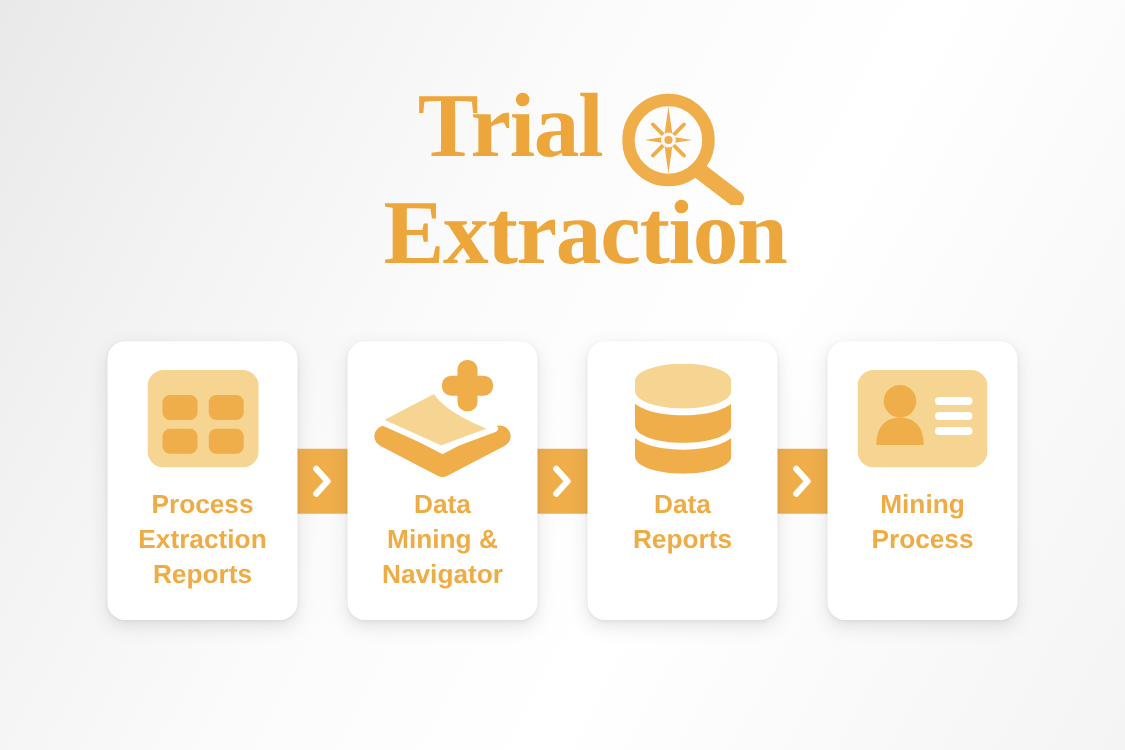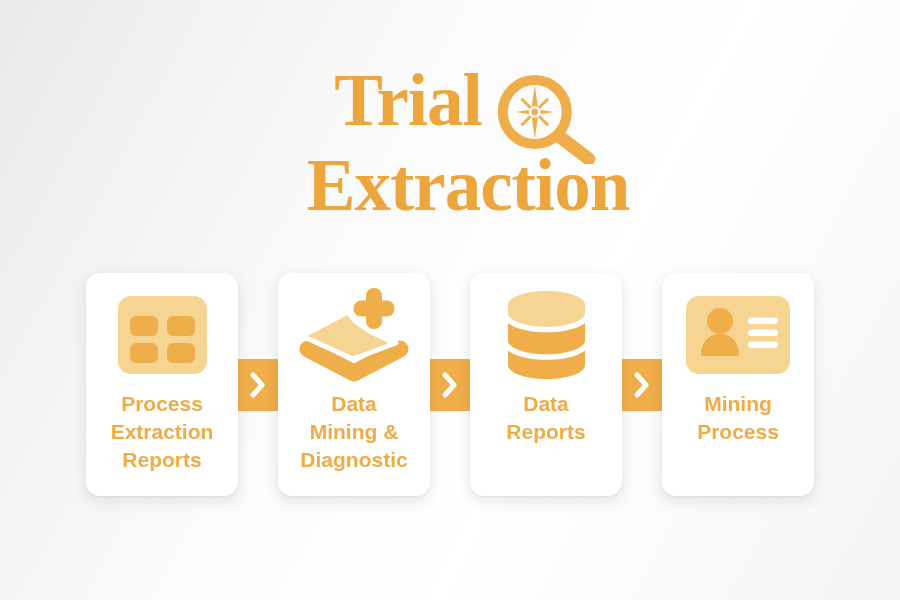--- a/index.html
+++ b/index.html
@@ -119,21 +119,21 @@
         <svg width="110" height="96" viewBox="0 0 110 96" xmlns="http://www.w3.org/2000/svg">
           <polyline points="9,62 55,86 101,62" fill="none" stroke="var(--amber-icon)" stroke-width="17" stroke-linecap="round" stroke-linejoin="round"></polyline>
           <path d="M3,49 L49,25 Q58,41 97,56 L54,72 Z" fill="var(--amber-icon-light)" stroke="#ffffff" stroke-width="5" stroke-linejoin="round"></path>
           <rect x="67" y="1" width="16" height="41" rx="7.5" fill="var(--amber-icon)"></rect>
           <rect x="54.5" y="13.5" width="41" height="16" rx="7.5" fill="var(--amber-icon)"></rect>
         </svg>
       </div>
       <div class="card-label">
         <span>Data</span>
         <span>Mining &amp;</span>
-        <span>Diagnostic</span>
+        <span>Navigator</span>
       </div>
     </section>
 
     <div class="connector">
       <svg width="18" height="28" viewBox="0 0 18 28" xmlns="http://www.w3.org/2000/svg">
         <polyline points="4,4 13,14 4,24" fill="none" stroke="var(--arrow-chevron)" stroke-width="5" stroke-linecap="round" stroke-linejoin="round"></polyline>
       </svg>
     </div>
 
     <section class="card">

